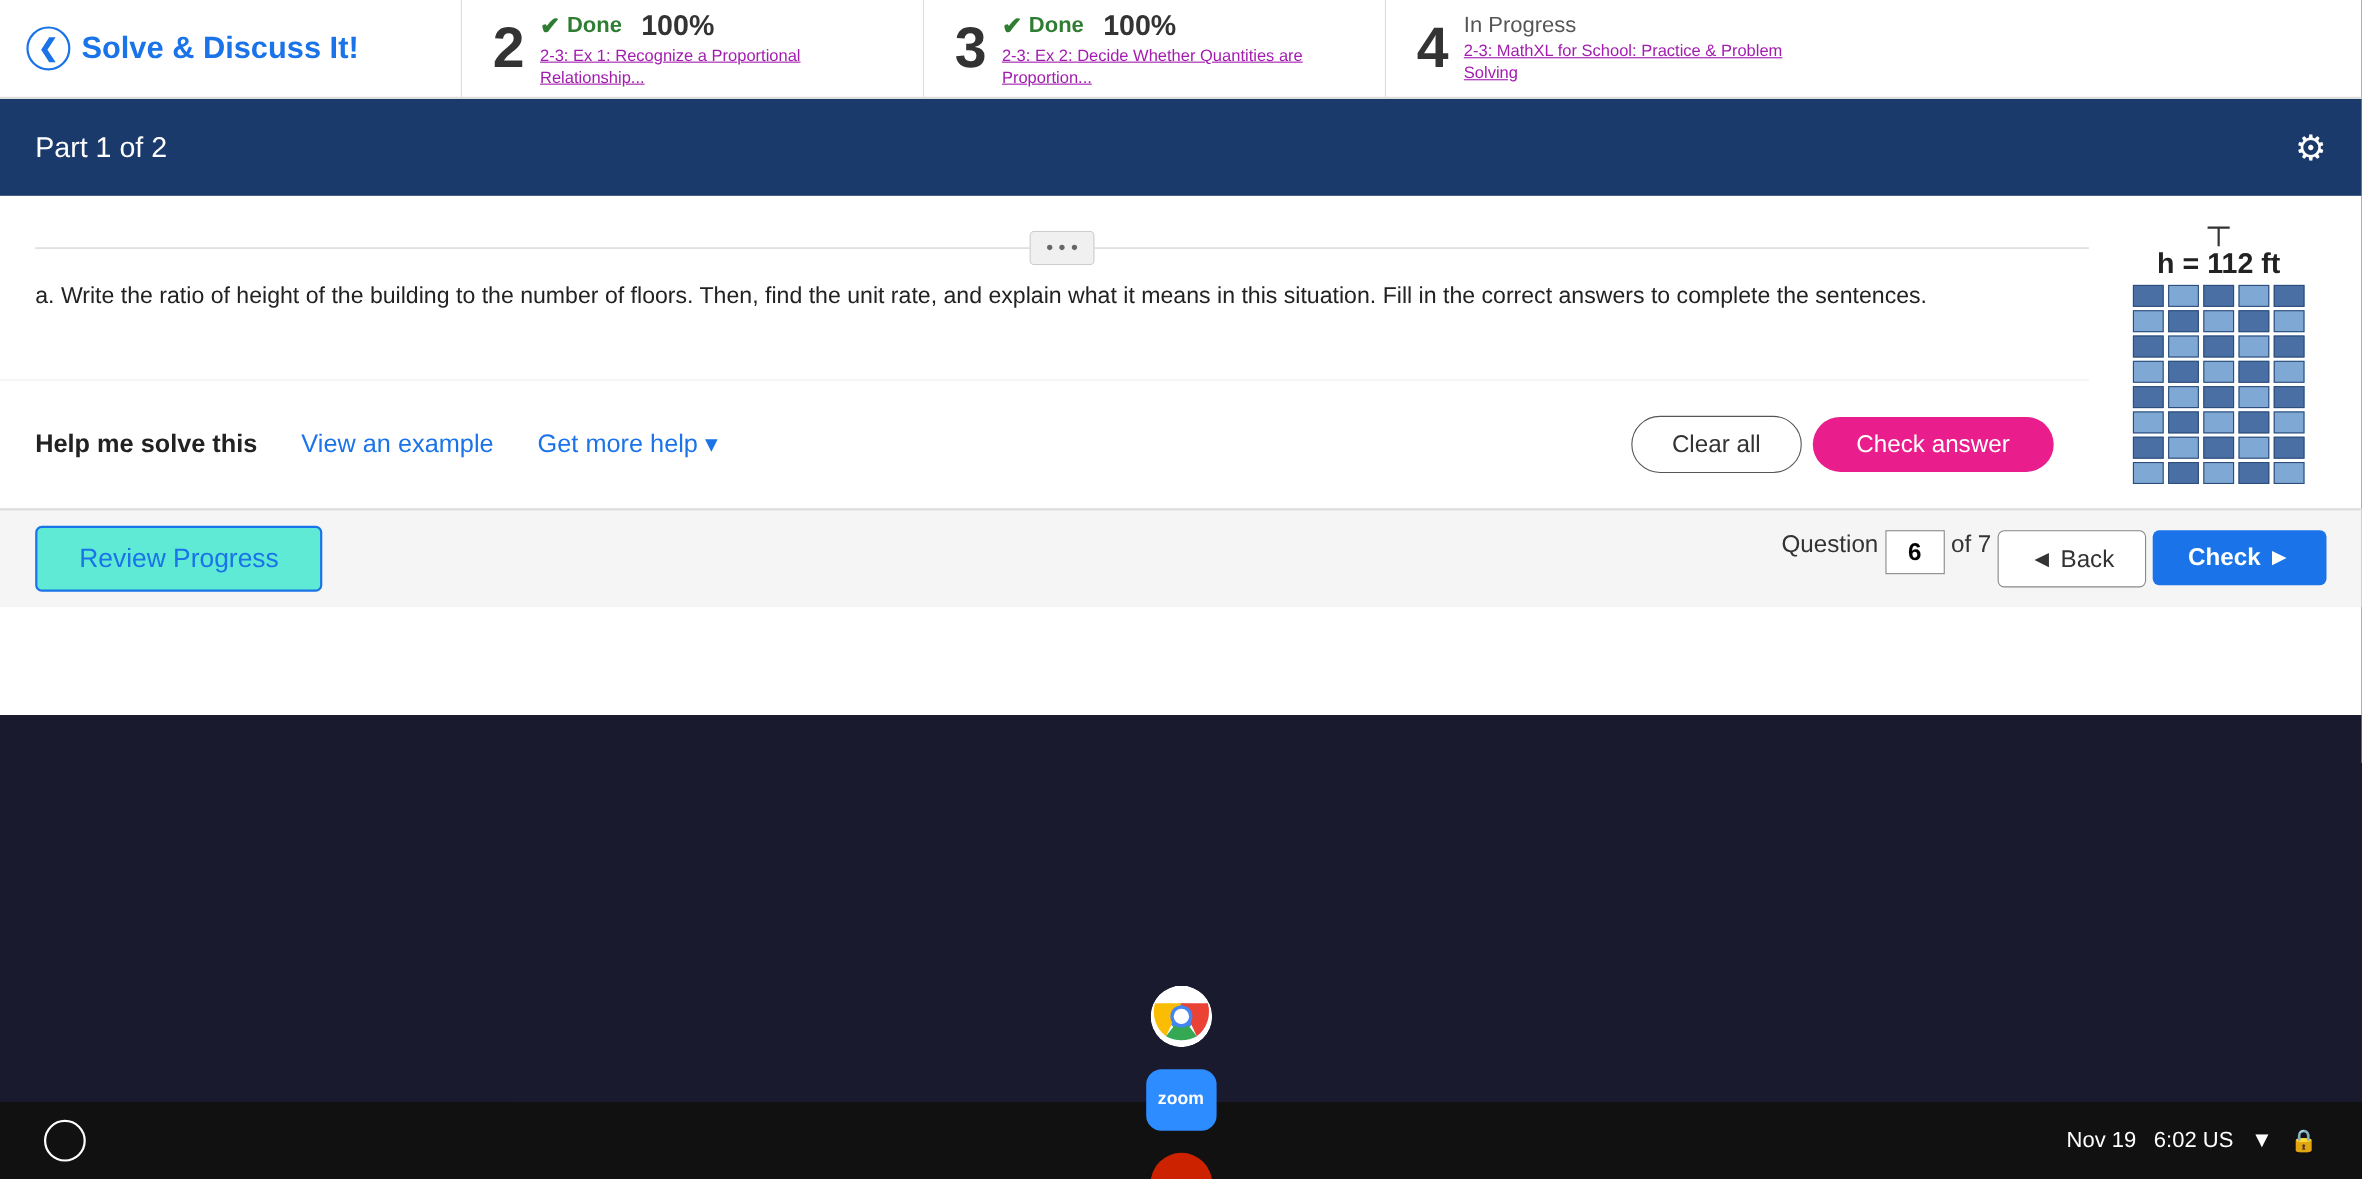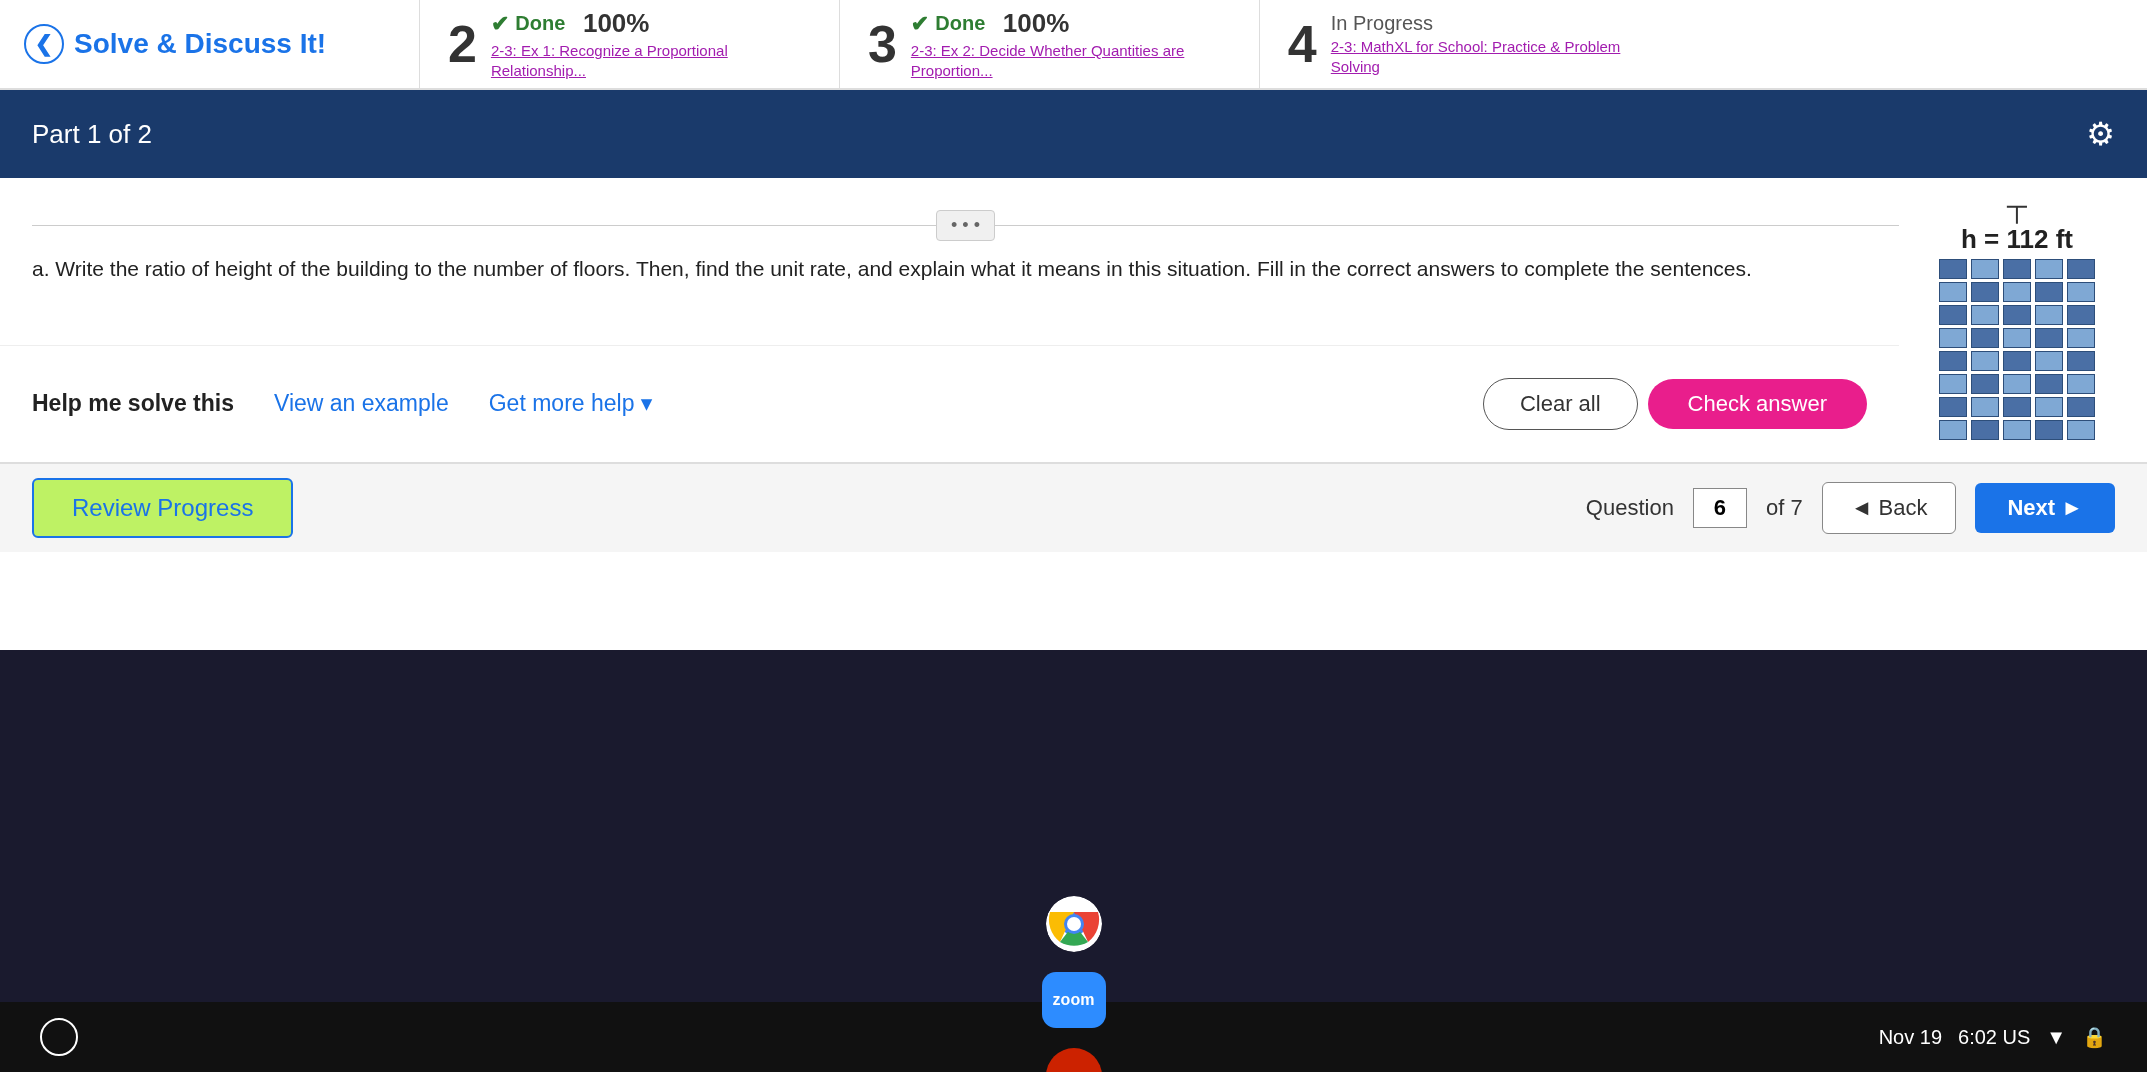--- a/index.html
+++ b/index.html
@@ -253,34 +253,34 @@
       display: flex;
       align-items: center;
       background: #f5f5f5;
       border-top: 2px solid #ddd;
       padding: 18px 32px;
       height: 90px;
     }
 
     .review-progress-btn {
       border: 2px solid #1a73e8;
-      background: #bef264;
+      background: #5eead4;
       color: #1a73e8;
       border-radius: 6px;
       padding: 14px 38px;
       font-size: 24px;
       cursor: pointer;
       font-weight: 500;
     }
 
     .bottom-right {
       margin-left: auto;
       display: flex;
-      align-items: center;
-      gap: 19px;
+      align-items: flex-start;
+      gap: 6px;
     }
 
     .question-label {
       font-size: 22px;
       color: #333;
     }
 
     .question-num-box {
       border: 1.5px solid #888;
       background: #fff;
@@ -530,21 +530,21 @@
 
   <div class="bottom-bar">
     <button class="review-progress-btn">Review Progress</button>
 
     <div class="bottom-right">
       <span class="question-label">Question</span>
       <span class="question-num-box">6</span>
       <span class="of-total">of 7</span>
 
       <button class="nav-btn">◄ Back</button>
-      <button class="next-btn">Next ►</button>
+      <button class="next-btn">Check ►</button>
     </div>
   </div>
 </div>
 
 <div class="taskbar">
   <div class="taskbar-circle"></div>
 
   <div class="taskbar-icons">
 
     <div class="taskbar-icon" style="padding:0; overflow:hidden;">

